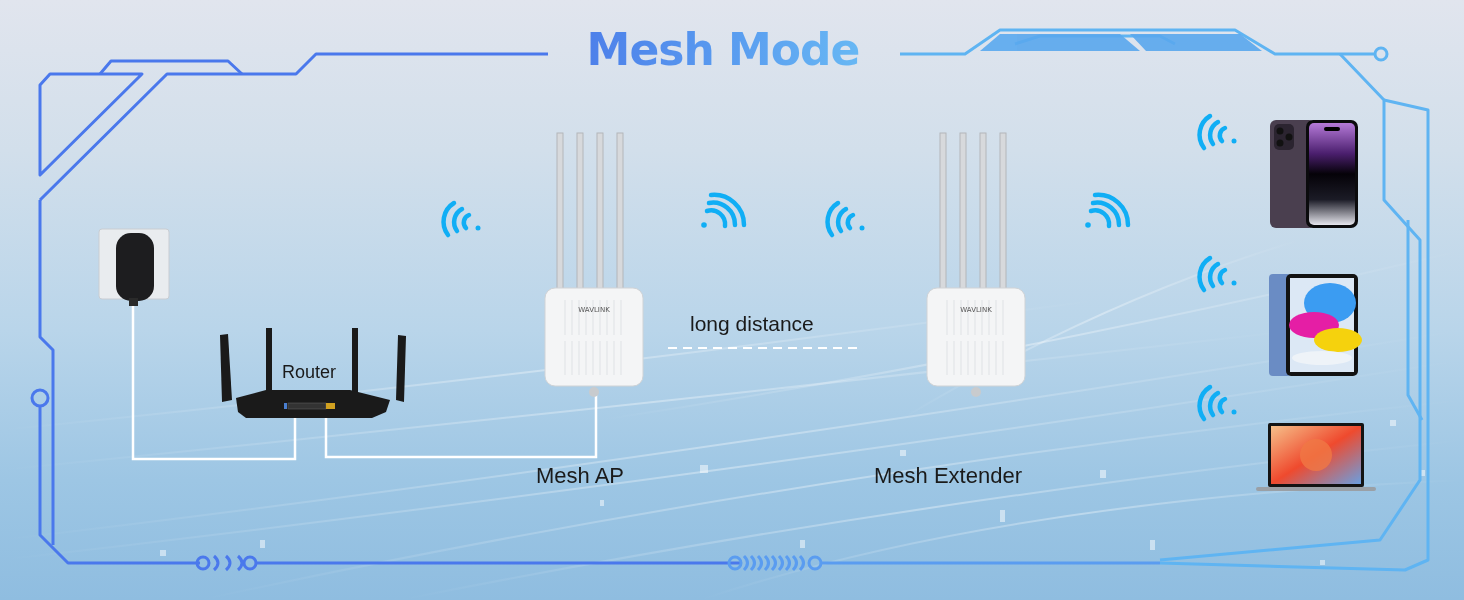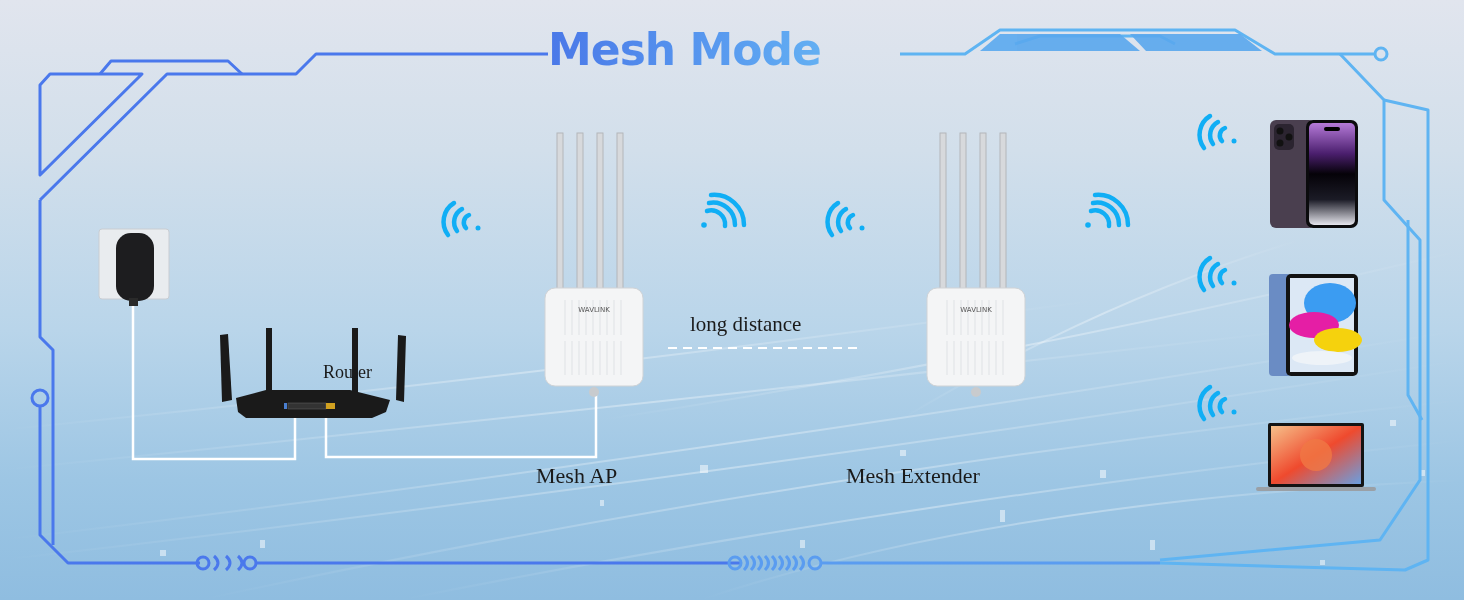--- a/index.html
+++ b/index.html
@@ -1,28 +1,28 @@
 <!DOCTYPE html>
 <html><head>
 <meta charset="utf-8">
 <style>
   html,body{margin:0;padding:0;}
   body{width:1464px;height:600px;overflow:hidden;font-family:"DejaVu Sans",sans-serif;}
   .stage{position:relative;width:1464px;height:600px;overflow:hidden;
     background:linear-gradient(180deg,#e1e5ee 0%,#d2dfeb 25%,#b9d5ea 55%,#9dc6e4 80%,#8fbde0 100%);}
   .streaks{position:absolute;inset:0;}
-  .title{position:absolute;left:548px;top:20px;width:350px;height:60px;text-align:left;
+  .title{position:absolute;left:548px;top:20px;width:350px;height:60px;text-align:center;
     font-family:"DejaVu Sans",sans-serif;font-weight:bold;font-size:44px;letter-spacing:-1px;
     background:linear-gradient(90deg,#4a78e8 0%,#5a9ef0 55%,#6cc0f5 100%);
     -webkit-background-clip:text;background-clip:text;color:transparent;line-height:60px;}
-  .label{position:absolute;color:#1a1a1a;font-family:Liberation Serif, serif;white-space:nowrap;}
-  .lbl-router{left:282px;top:362px;font-size:18px;margin-left:41px;}
+  .label{position:absolute;color:#1a1a1a;font-family:Liberation Sans, sans-serif;white-space:nowrap;}
+  .lbl-router{left:282px;top:362px;font-size:18px;}
   .lbl-long{left:690px;top:312px;font-size:21px;}
   .lbl-ap{left:536px;top:463px;font-size:22px;}
-  .lbl-ext{left:846px;top:463px;font-size:22px;}
+  .lbl-ext{left:874px;top:463px;font-size:22px;}
   svg{position:absolute;left:0;top:0;}
 </style>
 </head>
 <body>
 
 <div class="stage">
 
   <svg class="streaks" width="1464" height="600">
     <defs>
       <linearGradient id="st" x1="0" x2="1" y1="0" y2="0">

